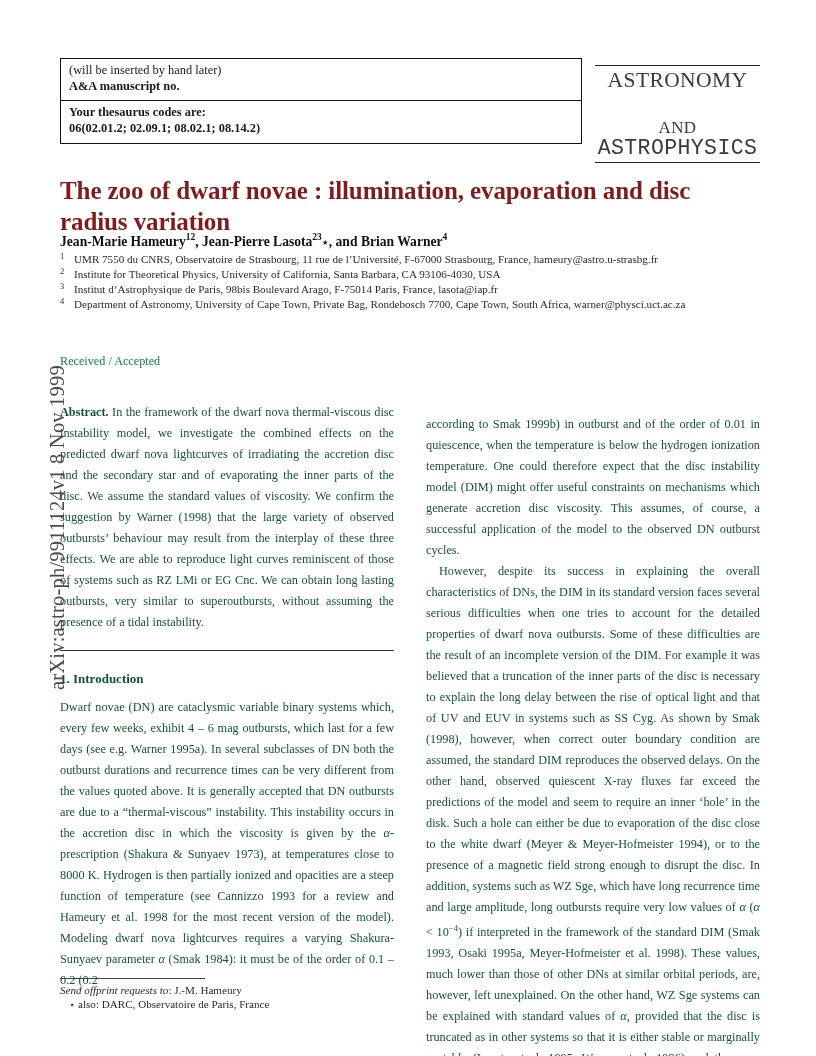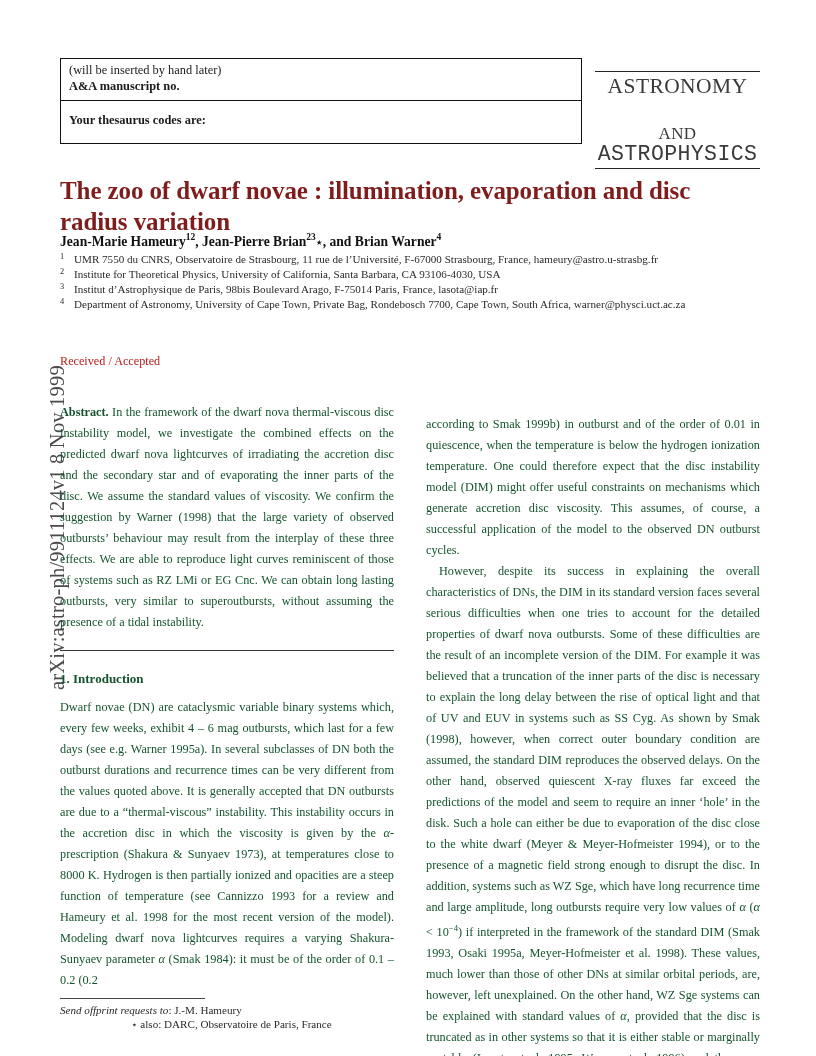--- a/index.html
+++ b/index.html
@@ -61,28 +61,28 @@
     width: 522px;
     height: 86px;
     border: 1.6px solid #111;
     box-sizing: border-box;
   }
   .ms-row {
     box-sizing: border-box;
     padding: 4px 8px 3px 8px;
   }
   .ms-row.top { height: 42px; border-bottom: 1.6px solid #111; }
-  .ms-row.bot { height: 42px; margin-top: 8px; }
+  .ms-row.bot { height: 42px; }
   .ms-line { font-size: 12.4px; line-height: 15.5px; white-space: nowrap; }
   .ms-line.b { font-weight: bold; }
 
   .logo-box {
     position: absolute;
     left: 535px;
-    top: 10px;
+    top: 4px;
     width: 165px;
     height: 86px;
     text-align: center;
   }
   .logo-rule {
     height: 0;
     border-top: 1.8px solid #222;
     width: 100%;
   }
   .logo-rule.top { margin-top: 3px; }
@@ -148,21 +148,21 @@
     font-size: 8.4px;
     vertical-align: super;
   }
   .affil .cont { display: block; }
 
   .received {
     position: absolute;
     left: 0px;
     top: 354px;
     font-size: 12.2px;
-    color: #b91c1c;
+    color: #15803d;
   }
 
   
   .col {
     position: absolute;
     top: 402px;
     width: 334px;
     font-size: 12.25px;
     line-height: 21px;
     text-align: justify;
@@ -193,31 +193,30 @@
 
   
   .footnote {
     position: absolute;
     left: 0px;
     top: 978px;
     width: 334px;
     font-size: 11.1px;
     line-height: 14px;
     color: #2a2a2a;
-    margin-top: 20px;
   }
   .fn-rule {
     width: 145px;
     height: 0;
     border-top: 1.1px solid #444;
     margin-bottom: 4px;
   }
   .fn-line { white-space: nowrap; }
   .fn-line .it { font-style: italic; }
-  .fn-line.star-line { padding-left: 9px; text-align: center; }
+  .fn-line.star-line { padding-left: 9px; }
   .fn-line .stargl { font-size: 10px; }
 
   sup.sm { font-size: 8.6px; vertical-align: super; }
   .mathit { font-style: italic; font-family: "Liberation Serif", "DejaVu Serif", serif; }
 </style>
 </head>
 <body>
 
 <div class="arxiv-stamp">
   <div class="rot">arXiv:astro-ph/9911124v1  8 Nov 1999</div>
@@ -227,38 +226,39 @@
 
   <div class="masthead">
 
     <div class="ms-box">
       <div class="ms-row top">
         <div class="ms-line">(will be inserted by hand later)</div>
         <div class="ms-line b">A&amp;A manuscript no.</div>
       </div>
       <div class="ms-row bot">
         <div class="ms-line b">Your thesaurus codes are:</div>
+        <div class="ms-line b">06(02.01.2; 02.09.1; 08.02.1; 08.14.2)</div>
       </div>
     </div>
 
     <div class="logo-box">
       <div class="logo-rule top"></div>
       <div class="logo-txt">
         <span class="l1">ASTRONOMY</span>
         <span class="l2">AND</span>
         <span class="l3">ASTROPHYSICS</span>
       </div>
       <div class="logo-rule bot"></div>
     </div>
 
   </div>
 
   <h1 class="title">The zoo of dwarf novae : illumination, evaporation and disc radius variation</h1>
 
-  <div class="authors"><span>Jean-Marie Hameury</span><sup>12</sup><span>, </span><span>Jean-Pierre Brian</span><sup>23</sup><span class="star">⋆</span><span>, and </span><span>Brian Warner</span><sup>4</sup></div>
+  <div class="authors"><span>Jean-Marie Hameury</span><sup>12</sup><span>, </span><span>Jean-Pierre Lasota</span><sup>23</sup><span class="star">⋆</span><span>, and </span><span>Brian Warner</span><sup>4</sup></div>
 
   <div class="affils">
     <div class="affil">
       <span class="num">1</span>
       <span class="cont">UMR 7550 du CNRS, Observatoire de Strasbourg, 11 rue de l’Université, F-67000 Strasbourg, France, hameury@astro.u-strasbg.fr</span>
     </div>
     <div class="affil">
       <span class="num">2</span>
       <span class="cont">Institute for Theoretical Physics, University of California, Santa Barbara, CA 93106-4030, USA</span>
     </div>

